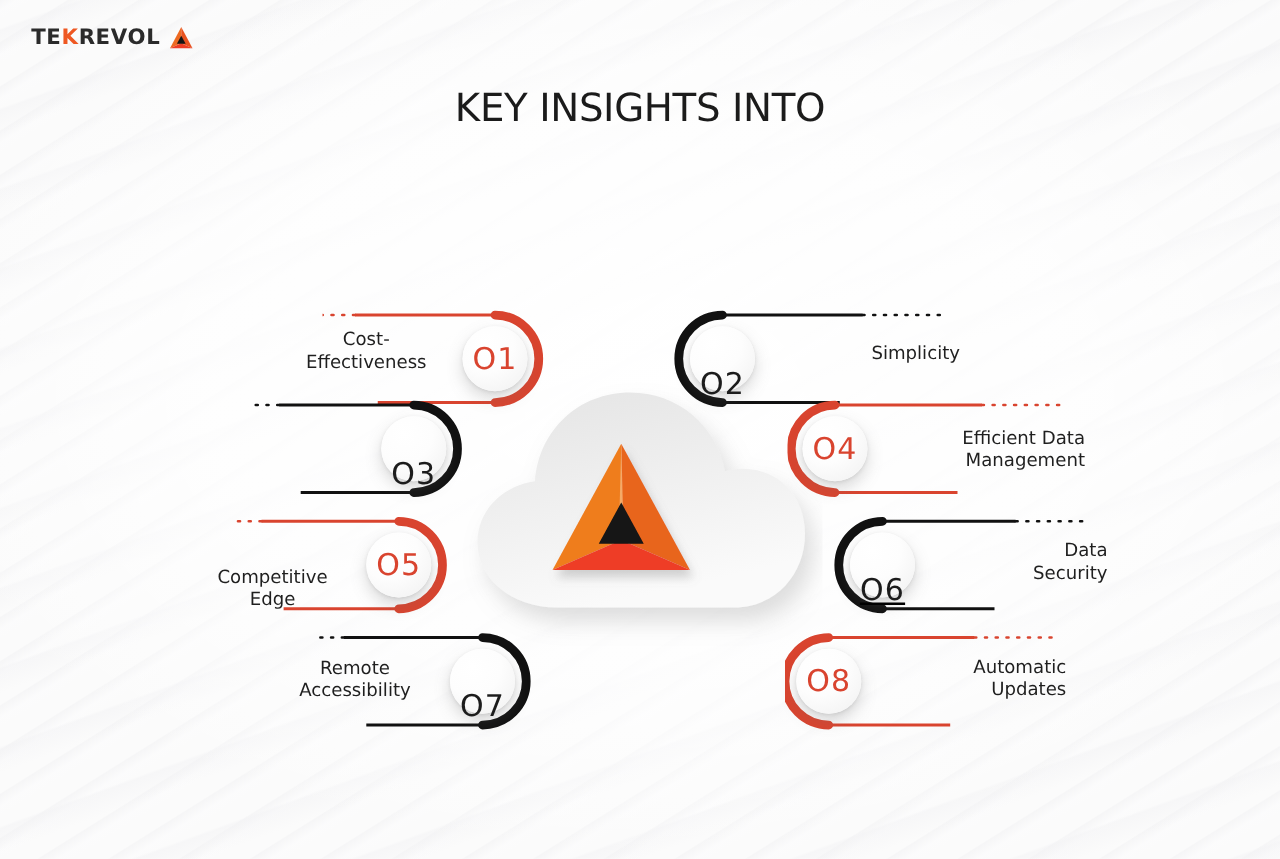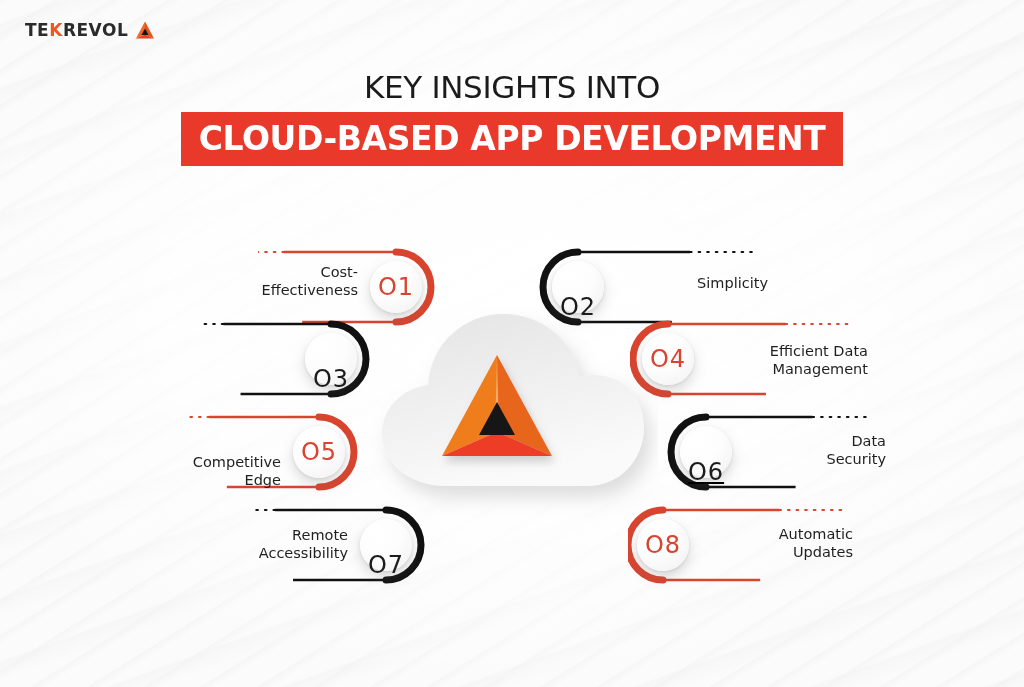--- a/index.html
+++ b/index.html
@@ -77,21 +77,21 @@
   }
   .item .num{
     font-family:"DejaVu Sans", sans-serif;
     font-size:24px;letter-spacing:1px;line-height:1;font-weight:400;
   }
   .item .label{
     position:absolute;
     font-family:"DejaVu Sans", sans-serif;
     font-size:14.5px;line-height:1.22;color:#1f1f1f;white-space:pre-line;
   }
-  .item.left .label{text-align:right;}
+  .item.left .label{text-align:center;}
   .item.right .label{text-align:right;}
   .num.orange{color:#d9442f;}
   .num.black{color:#1c1c1c;margin-top:40px;}
 </style>
 </head>
 <body>
 
 <div id="bg-texture">
   <div id="bg-streaks"></div>
   <div id="bg-streaks2"></div>
@@ -107,21 +107,20 @@
   <svg class="logo-mark" viewBox="0 0 44 40">
     <polygon points="22,3 4,37 22,29" fill="#ee6a22"></polygon>
     <polygon points="22,3 40,37 22,29" fill="#e8521f"></polygon>
     <polygon points="22,29 4,37 40,37" fill="#ee3d25"></polygon>
     <polygon points="22,17 15,30 29,30" fill="#151515"></polygon>
   </svg>
 </div>
 
 <div id="heading">
   <div class="line1">KEY INSIGHTS INTO</div>
-  <div class="bar">CLOUD-BASED APP DEVELOPMENT</div>
 </div>
 
 <div id="cloud-wrap">
   <svg id="cloud-svg" viewBox="0 0 290 230">
     <defs>
       <linearGradient id="cg" x1="0" y1="0" x2="0.35" y2="1">
         <stop offset="0%" stop-color="#e4e4e4"></stop>
         <stop offset="42%" stop-color="#ededed"></stop>
         <stop offset="100%" stop-color="#fafafa"></stop>
       </linearGradient>

